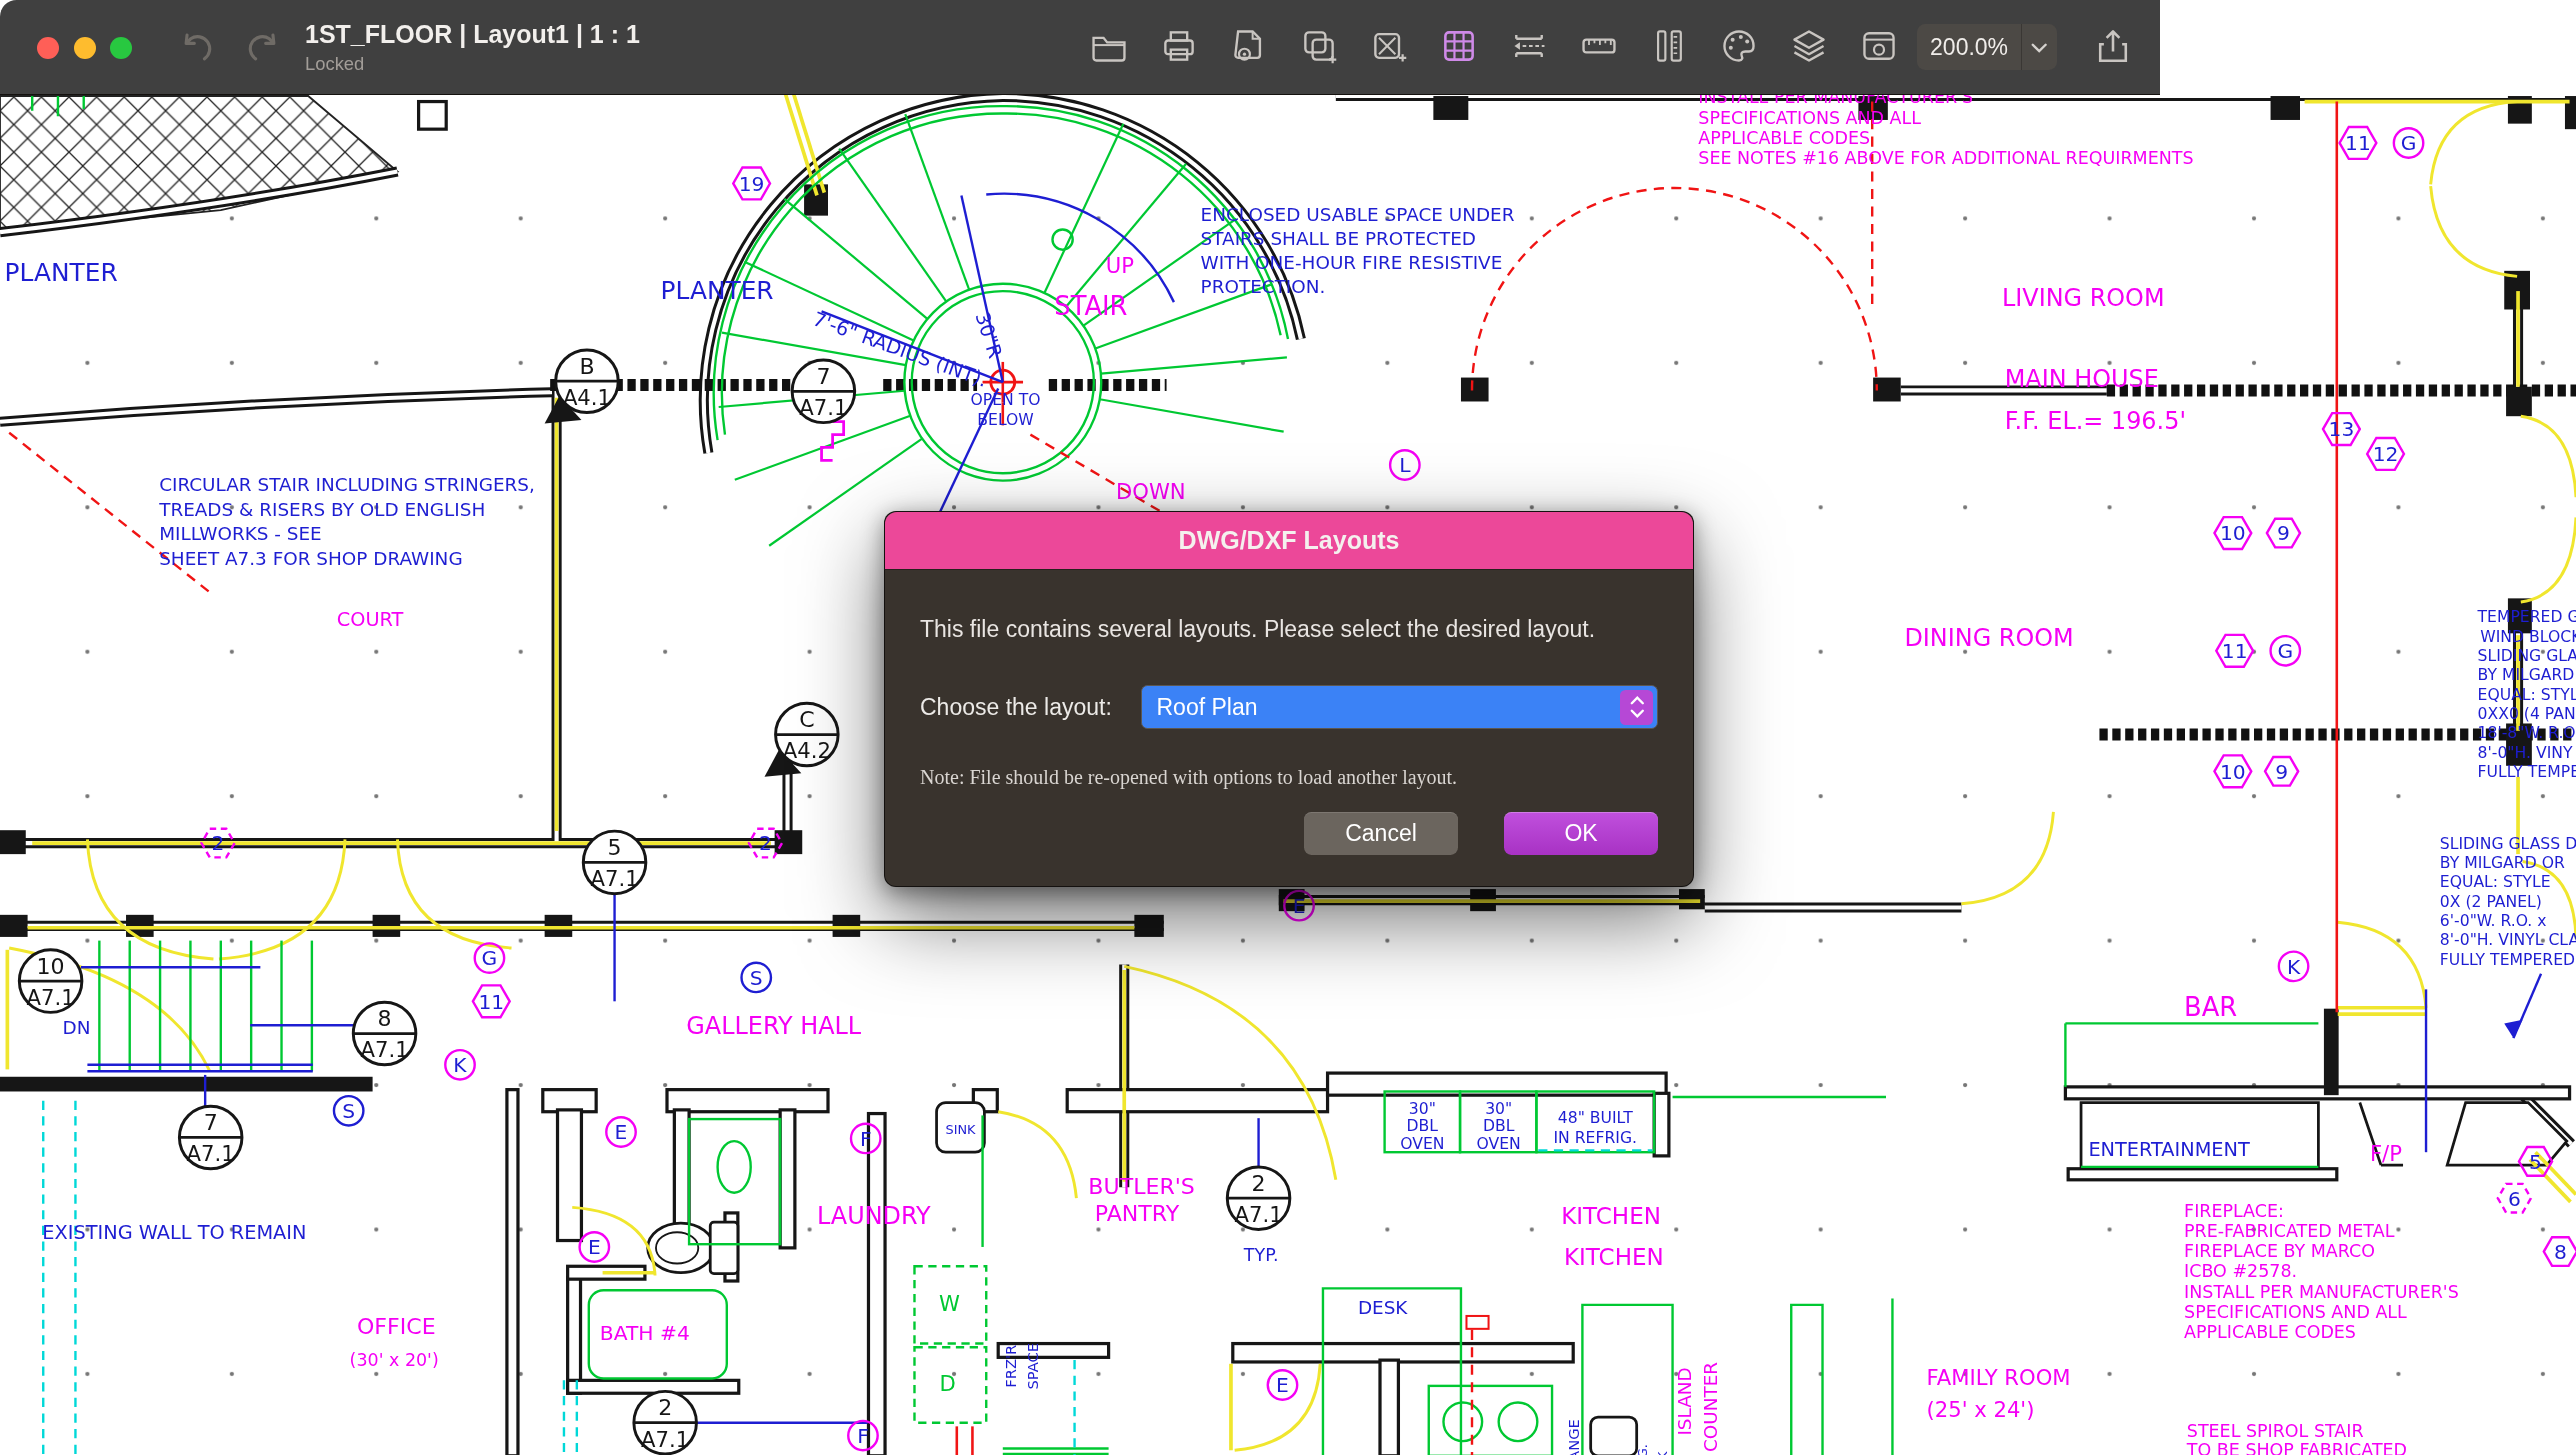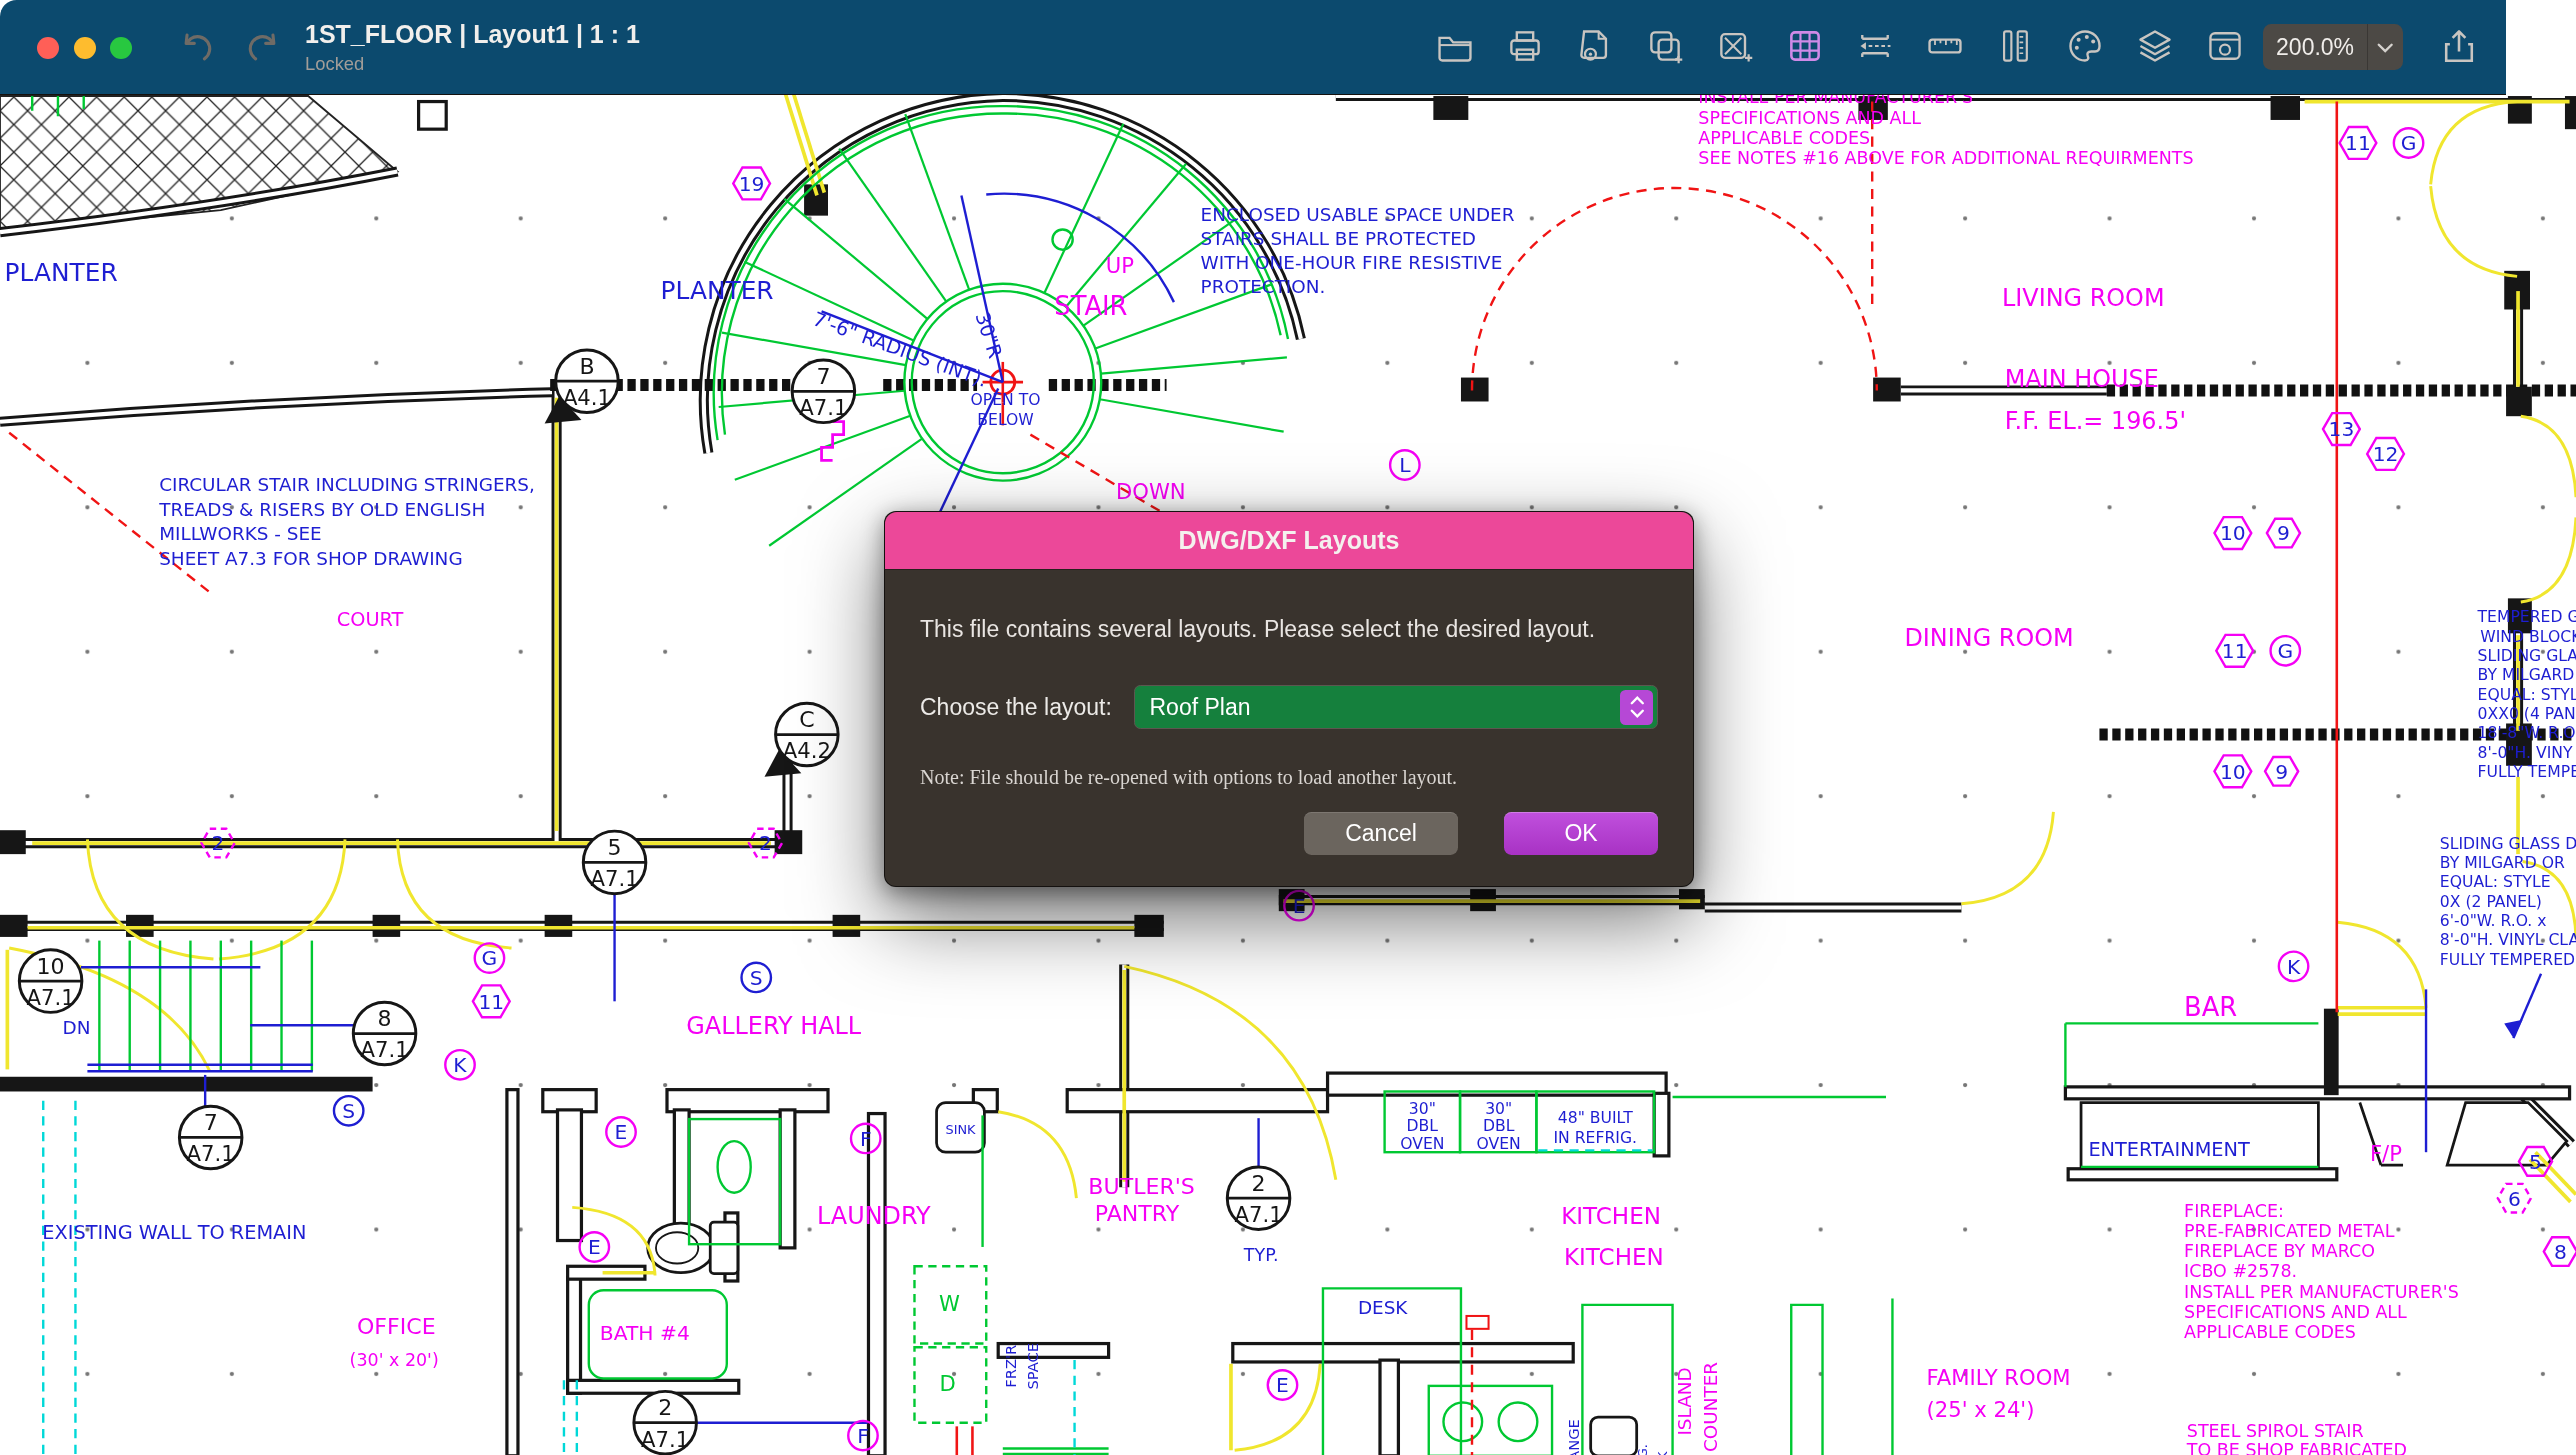--- a/index.html
+++ b/index.html
@@ -1,19 +1,19 @@
 <!DOCTYPE html>
 <html style="font-size:14.7px"><head>
 <meta charset="utf-8">
 <style>
   html,body{margin:0;padding:0;background:#ffffff;}
   .screen{position:relative;width:2576px;height:1455px;background:#ffffff;overflow:hidden;
           border-radius:16.6px 16.6px 0 0;font-family:"Liberation Sans",sans-serif;}
   
-  .titlebar{position:absolute;left:0;top:0;width:2506px;height:94px;background:#0c4a6e;
+  .titlebar{position:absolute;left:0;top:0;width:2160px;height:94px;background:#404040;
             border-bottom:0.9px solid #14110e;z-index:50;}
   .tl{position:absolute;top:37px;width:22px;height:22px;border-radius:50%;}
   .tl.red{left:37px;background:#ff5f57;}
   .tl.yel{left:74px;background:#febc2e;}
   .tl.grn{left:110px;background:#28c840;}
   .histbtn{position:absolute;top:26px;width:42px;height:42px;color:#6f6b66;}
   .wtitle{position:absolute;left:305px;top:20px;color:#f2efec;font-size:25px;font-weight:bold;white-space:nowrap;}
   .wsub{position:absolute;left:305px;top:53px;color:#a29d98;font-size:18.4px;}
   .tools{position:absolute;top:26px;right:261px;display:flex;gap:30px;align-items:center;}
   .tico{width:40px;height:40px;flex:0 0 auto;}
@@ -29,21 +29,21 @@
   
   .dialog{position:absolute;left:884px;top:511px;width:808px;height:374px;background:#39332d;
           border:0.9px solid rgba(0,0,0,.65);border-radius:12px;z-index:100;
           box-shadow:0 32px 83px rgba(0,0,0,.55),0 5.5px 22px rgba(0,0,0,.4);color:#eceae7;}
   .dlg-header{height:57px;border-bottom:0.9px solid #26211c;border-radius:12px 12px 0 0;background:#ec4899;
               display:flex;align-items:center;justify-content:center;font-size:25px;font-weight:bold;color:#f4f1ee;}
   .dlg-body{padding:0 35px;}
   .dlg-msg{margin:46px 0 0 0;font-size:23px;color:#e9e5e2;}
   .dlg-row{margin-top:42px;display:flex;align-items:center;}
   .dlg-row label{font-size:23px;white-space:nowrap;text-align:right;}
-  .selectbox{margin-left:22px;flex:1;height:42px;background:#15803d;border:0.9px solid #5c5750;border-radius:6.4px;
+  .selectbox{margin-left:29px;flex:1;height:42px;background:#3b82f6;border:0.9px solid #5c5750;border-radius:6.4px;
              display:flex;align-items:center;position:relative;}
   .selectbox .selval{padding-left:14.7px;font-size:23px;color:#ffffff;flex:1;}
   .stepper{width:33px;height:35px;margin-right:3.7px;background:#b648d6;border-radius:5.5px;
            display:flex;flex-direction:column;align-items:center;justify-content:center;gap:1.8px;}
   .dlg-note{margin:37px 0 0 0;font-size:20px;color:#d9d5d1;font-family:Liberation Serif, serif;}
   .dlg-btns{position:absolute;right:35px;bottom:31px;display:flex;gap:26px;}
   .dlg-btns button{width:154px;height:43px;border-radius:7.4px;border:none;font-size:23px;color:#fff;
                    font-family:"Liberation Sans",sans-serif;}
   .btn-cancel{background:#6b655e;box-shadow:inset 0 0.9px 0 rgba(255,255,255,.12);}
   .btn-ok{background:linear-gradient(180deg,#c050dd,#a832c4);box-shadow:inset 0 0.9px 0 rgba(255,255,255,.25);margin-left:20px;}

